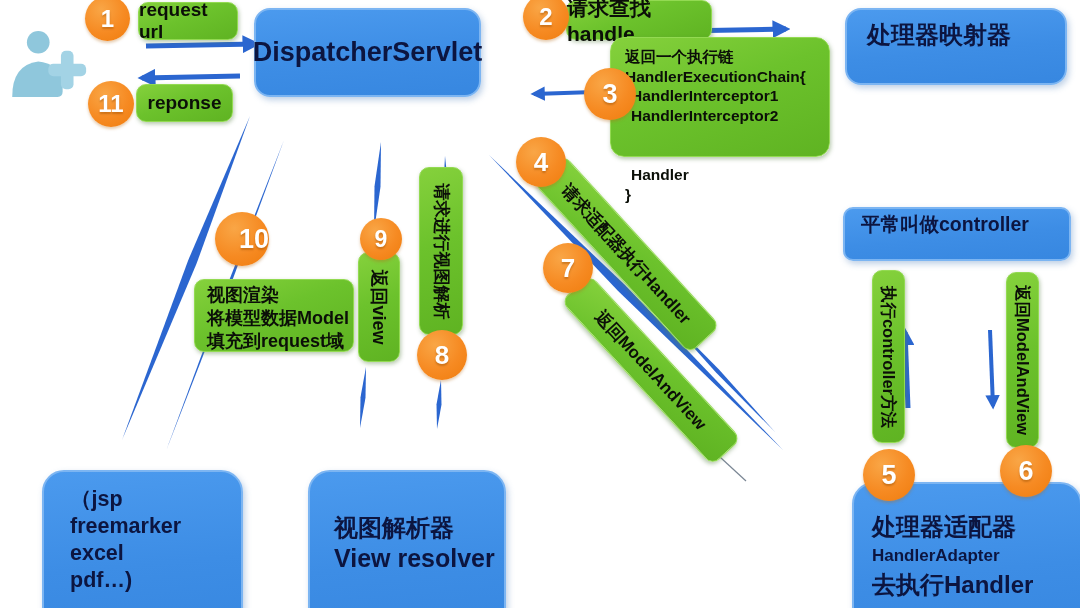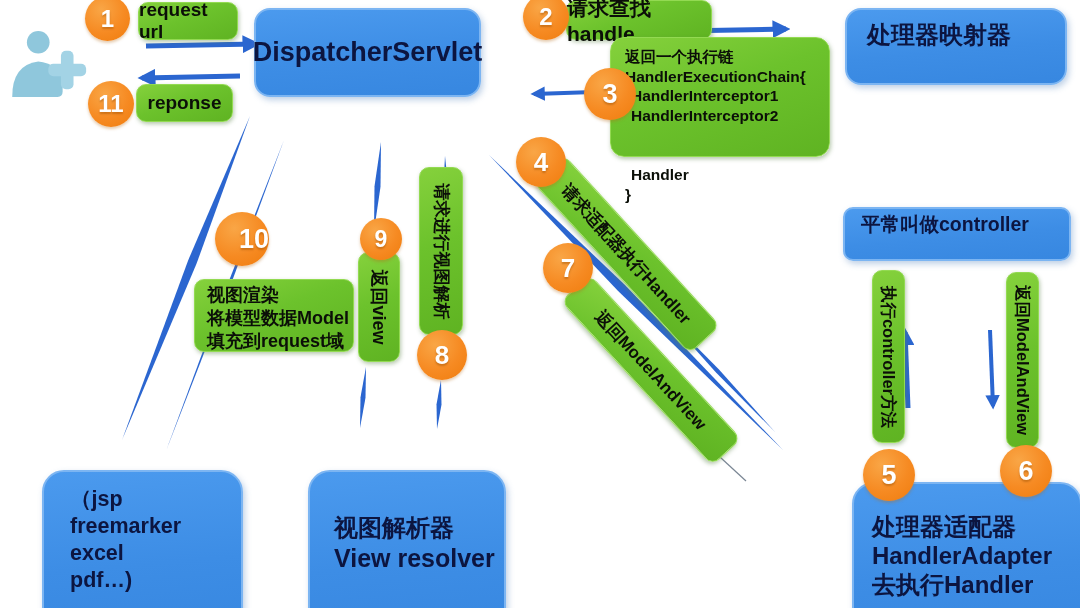--- a/index.html
+++ b/index.html
@@ -92,21 +92,21 @@
     <div class="bl">pdf…)</div>
   </div>
 
   <div class="bluebox" style="left:308px;top:470px;width:198px;height:170px;padding:40px 0 0 24px;font-size:24px;line-height:31px;border-radius:22px;">
     <div class="bl">视图解析器</div>
     <div class="bl" style="font-size:25px;">View resolver</div>
   </div>
 
   <div class="bluebox" style="left:852px;top:482px;width:230px;height:160px;padding:28px 0 0 18px;font-size:24px;line-height:29px;border-radius:22px;">
     <div class="bl">处理器适配器</div>
-    <div class="bl" style="font-size:24px;">HandlerAdapter</div>
+    <div class="bl" style="font-size:17px;">HandlerAdapter</div>
     <div class="bl">去执行Handler</div>
   </div>
 
   <div class="greenlabel center" style="left:138px;top:2px;width:100px;height:38px;font-size:19px;">
     <span>request url</span>
   </div>
 
   <div class="greenlabel center" style="left:136px;top:84px;width:97px;height:38px;font-size:19px;">
     <span>reponse</span>
   </div>

